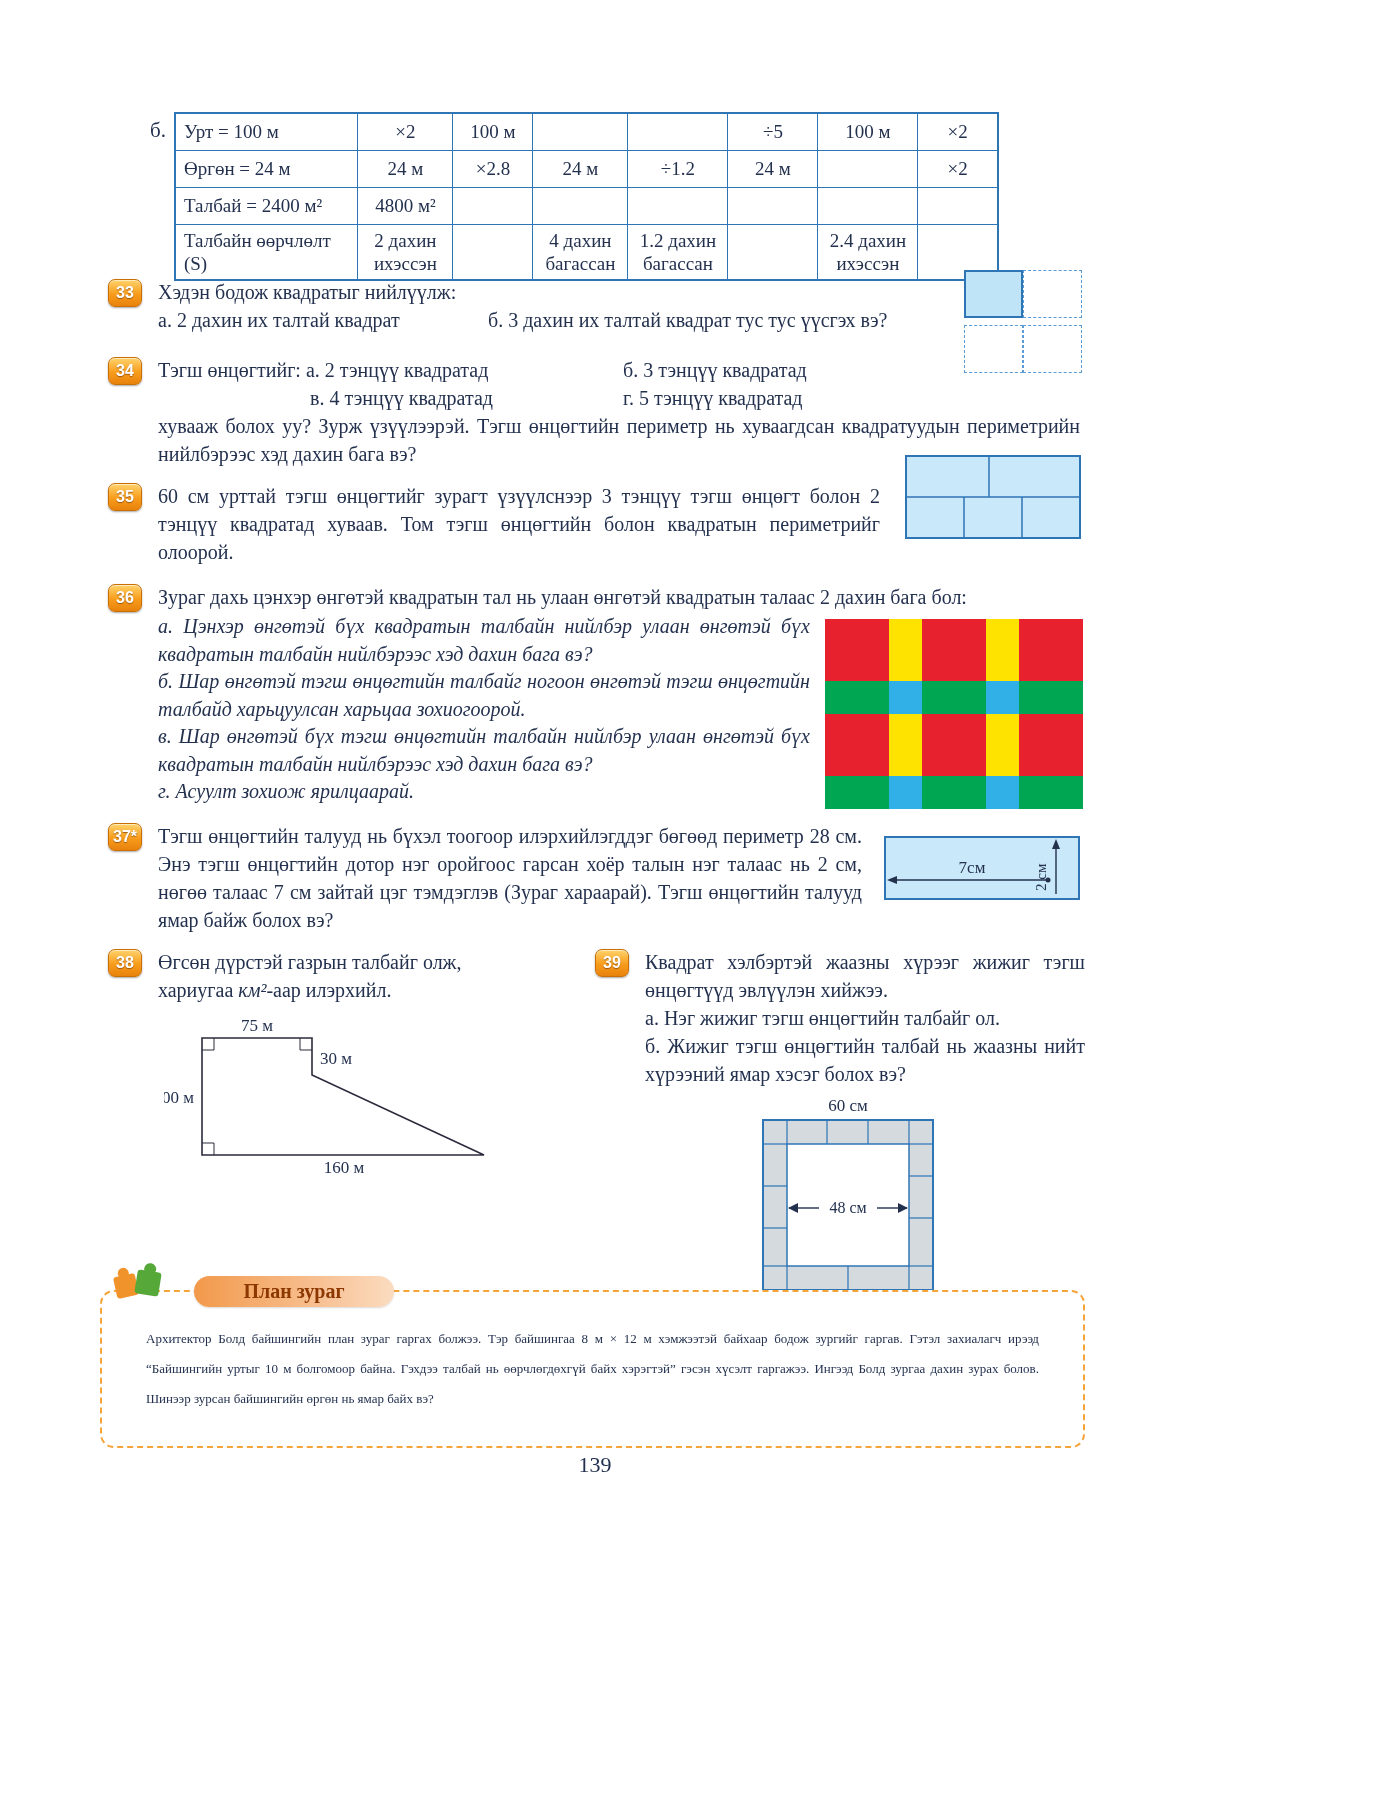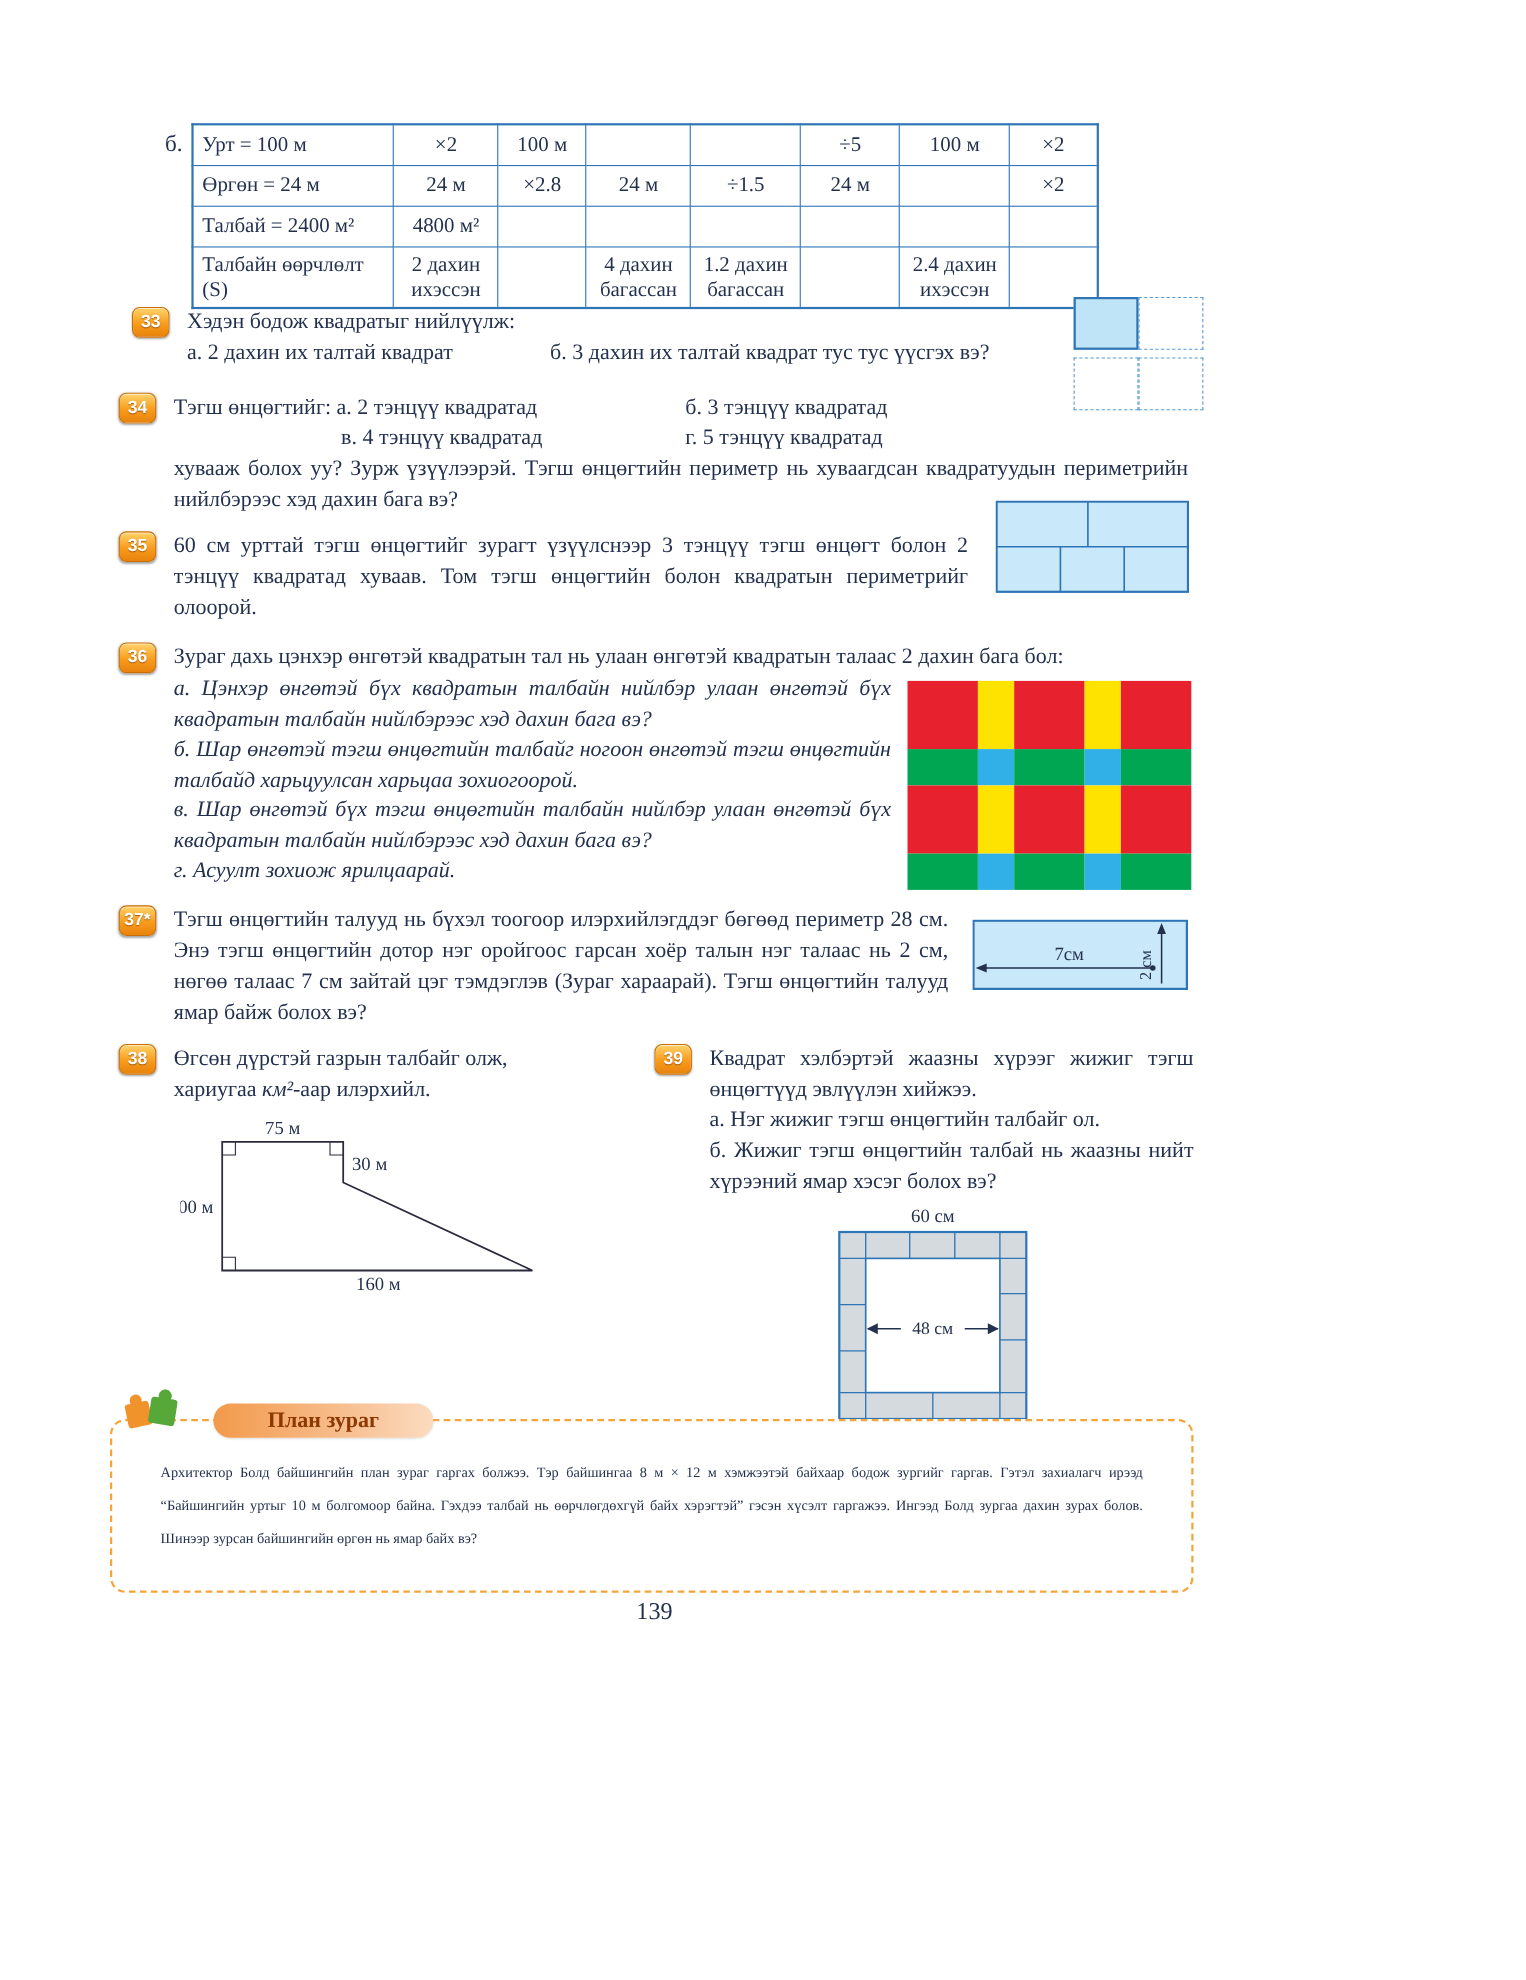--- a/index.html
+++ b/index.html
@@ -96,21 +96,21 @@
           <td></td>
           <td>÷5</td>
           <td>100 м</td>
           <td>×2</td>
         </tr>
         <tr>
           <td class="lab">Өргөн = 24 м</td>
           <td>24 м</td>
           <td>×2.8</td>
           <td>24 м</td>
-          <td>÷1.5</td>
+          <td>÷1.2</td>
           <td>24 м</td>
           <td></td>
           <td>×2</td>
         </tr>
         <tr>
           <td class="lab">Талбай = 2400 м²</td>
           <td>4800 м²</td>
           <td></td>
           <td></td>
           <td></td>
@@ -125,21 +125,21 @@
           <td>4 дахин багассан</td>
           <td>1.2 дахин багассан</td>
           <td></td>
           <td>2.4 дахин ихэссэн</td>
           <td></td>
         </tr>
       </tbody>
     </table>
   </div>
 
-  <div class="problem" style="left:120px; top:278px; width:975px;">
+  <div class="problem" style="left:108px; top:278px; width:975px;">
     <span class="badge">33</span>
     <div class="ptext" style="width:770px;">
       <div>Хэдэн бодож квадратыг нийлүүлж:</div>
       <div>
         <span style="display:inline-block;width:330px;">а. 2 дахин их талтай квадрат</span><span>б. 3 дахин их талтай квадрат тус тус үүсгэх вэ?</span>
       </div>
     </div>
     <div class="fig33" style="margin-left:auto; margin-top:-8px;">
       <div class="sq filled"></div>
       <div class="sq dash" style="left:59px; top:0;"></div>

